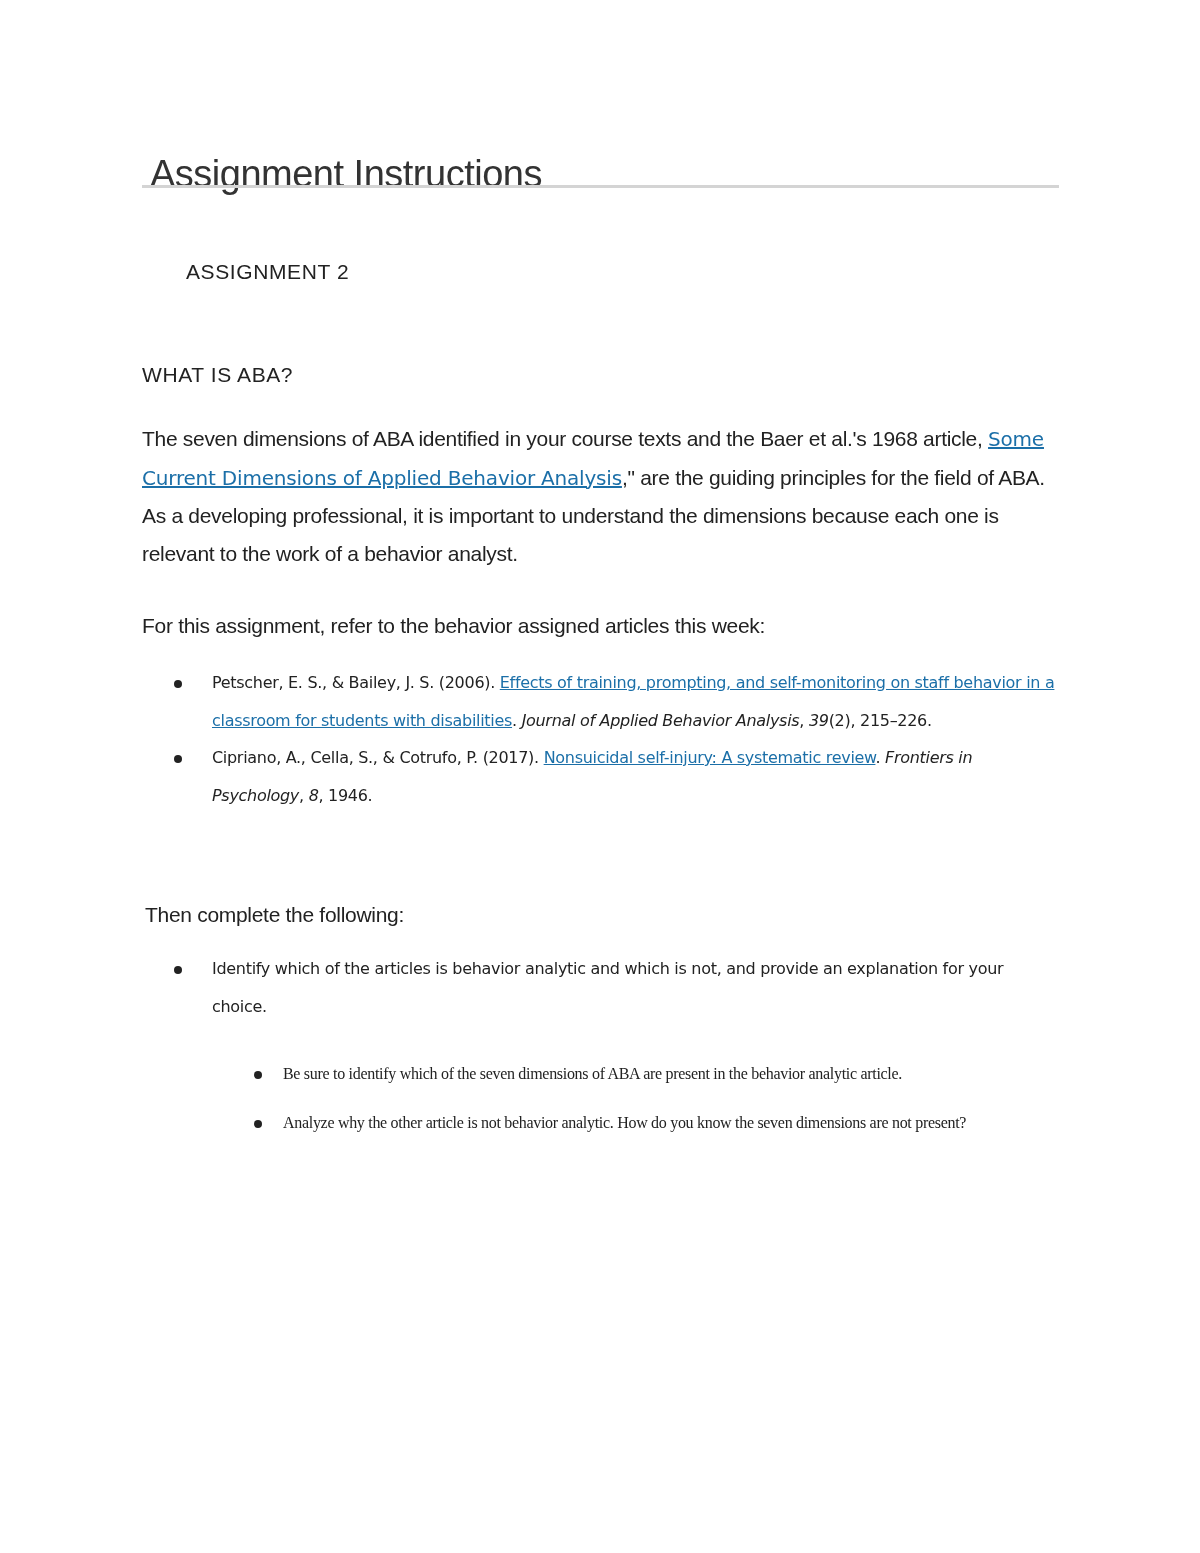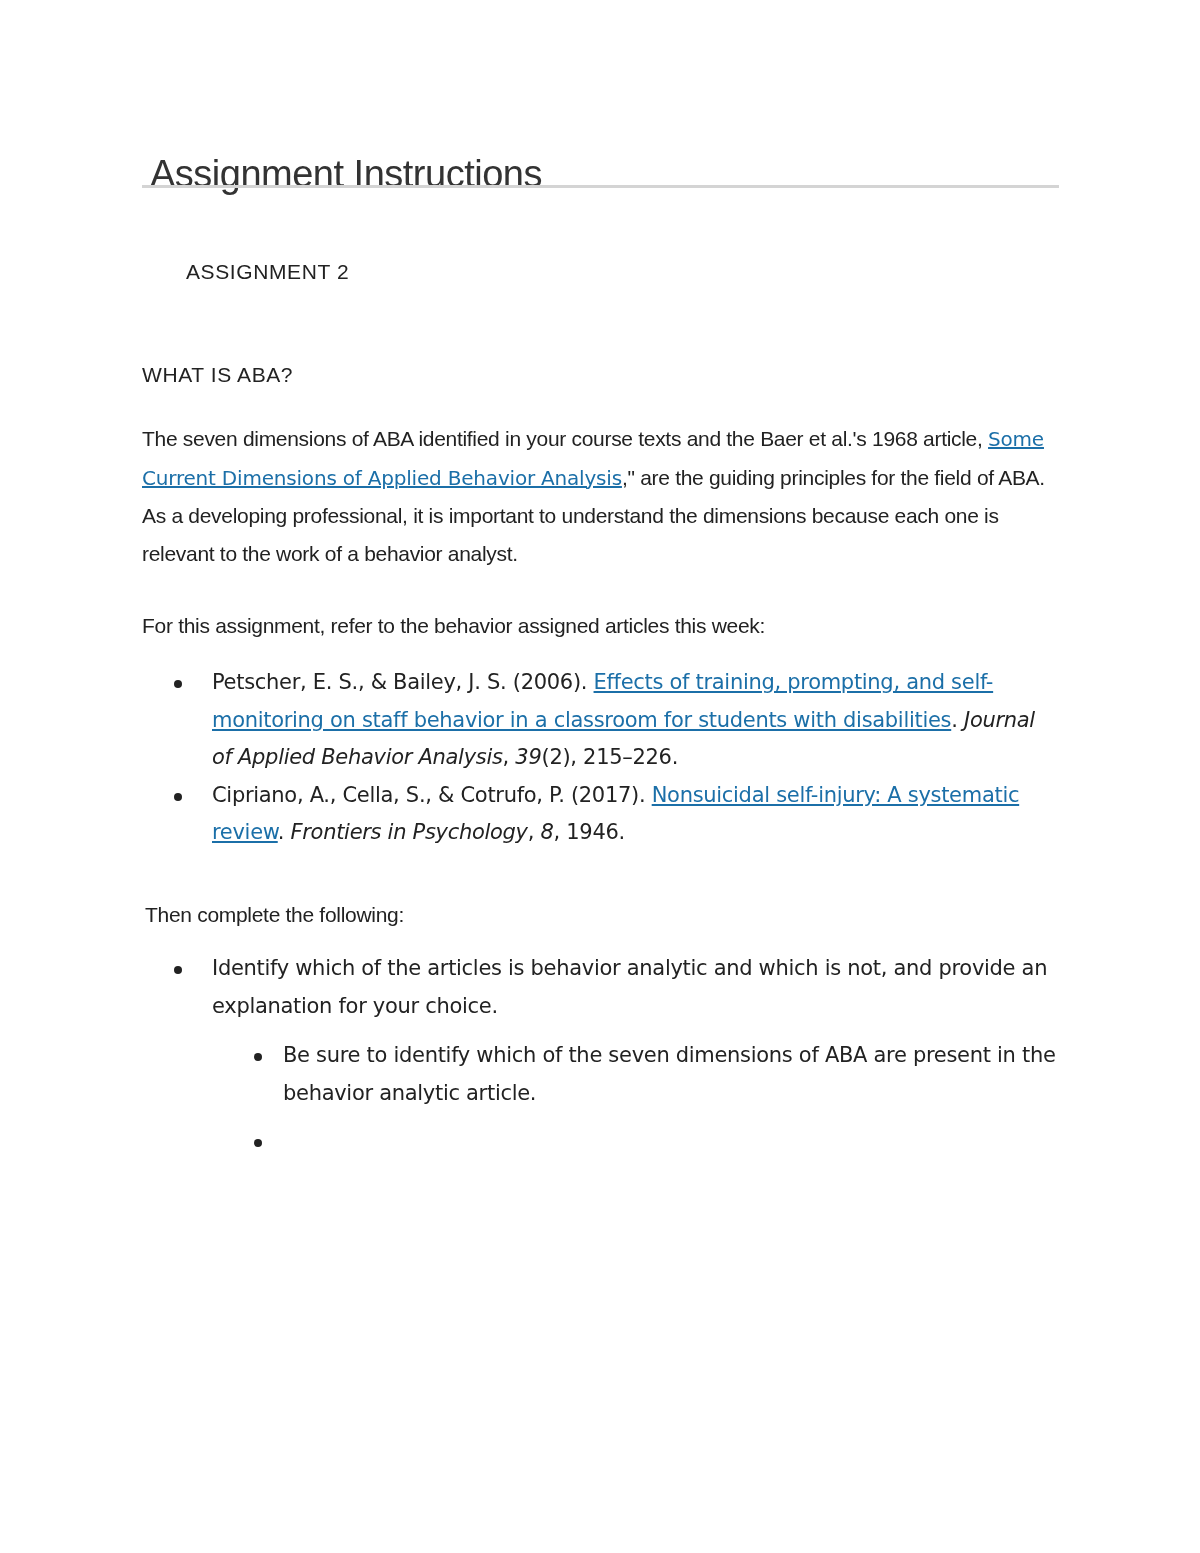--- a/index.html
+++ b/index.html
@@ -24,28 +24,28 @@
     color: #222; letter-spacing: -0.3px;
   }
   .para a, .cite a { color: #1b6fa8; text-decoration: underline; font-family: "DejaVu Sans", sans-serif; }
   .para a { font-size: 20px; letter-spacing: -0.2px; }
   .lead { position: absolute; left: 0; top: 607px; margin: 0;
     font-family: "Liberation Sans", sans-serif; font-size: 21px; line-height: 37px; color: #222; letter-spacing: -0.3px; }
   .then { position: absolute; left: 0; top: 893px; margin: 3px;
     font-family: "Liberation Sans", sans-serif; font-size: 21px; line-height: 37px; color: #222; letter-spacing: -0.3px; }
   ul.refs, ul.tasks, ul.sub {
     position: absolute; margin: 0; padding: 0; list-style: none;
-    font-family: "DejaVu Sans", sans-serif; font-size: 21px; color: #222; letter-spacing: -0.3px;
+    font-family: "DejaVu Sans", sans-serif; font-size: 16px; color: #222; letter-spacing: -0.3px;
   }
   ul.refs { left: 0; top: 664px; width: 917px; }
   ul.tasks { left: 0; top: 950px; width: 917px; }
   ul li { position: relative; padding-left: 70px; line-height: 37.5px; }
   ul li .bullet { position: absolute; left: 32px; top: 16px; width: 8px; height: 8px; border-radius: 50%; background: #222; }
   ul.refs li + li { margin-top: 0px; }
-  ul.sub { position: static; margin-top: 12px; }
+  ul.sub { position: static; margin-top: 30px; font-family: Liberation Serif, serif; }
   ul.sub li { padding-left: 71px; }
   ul.sub li .bullet { left: 42px; }
   ul.sub li + li { margin-top: 11px; }
   em { font-style: italic; }
 </style>
 </head>
 <body>
 
 <div class="page">
   <h1 class="title">Assignment Instructions</h1>
@@ -75,17 +75,18 @@
     <li>
       <span class="bullet"></span>
       <span>Identify which of the articles is behavior analytic and which is not, and provide an explanation for your choice.</span>
       <ul class="sub">
         <li>
           <span class="bullet"></span>
           <span>Be sure to identify which of the seven dimensions of ABA are present in the behavior analytic article.</span>
         </li>
         <li>
           <span class="bullet"></span>
+          <span>Analyze why the other article is not behavior analytic. How do you know the seven dimensions are not present?</span>
         </li>
       </ul>
     </li>
   </ul>
 </div>
 
 </body></html>

